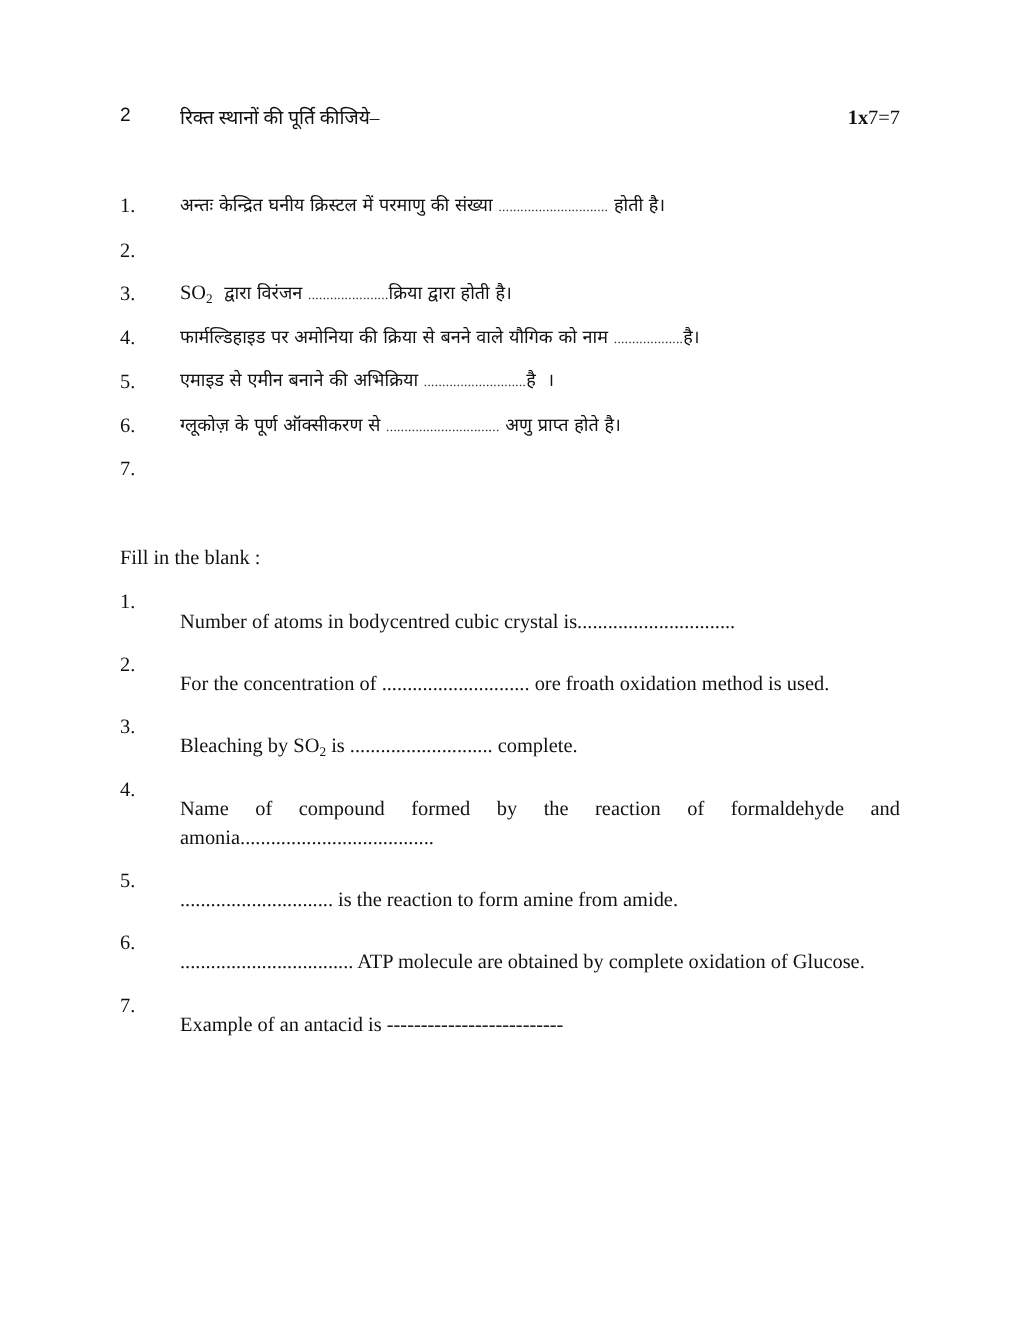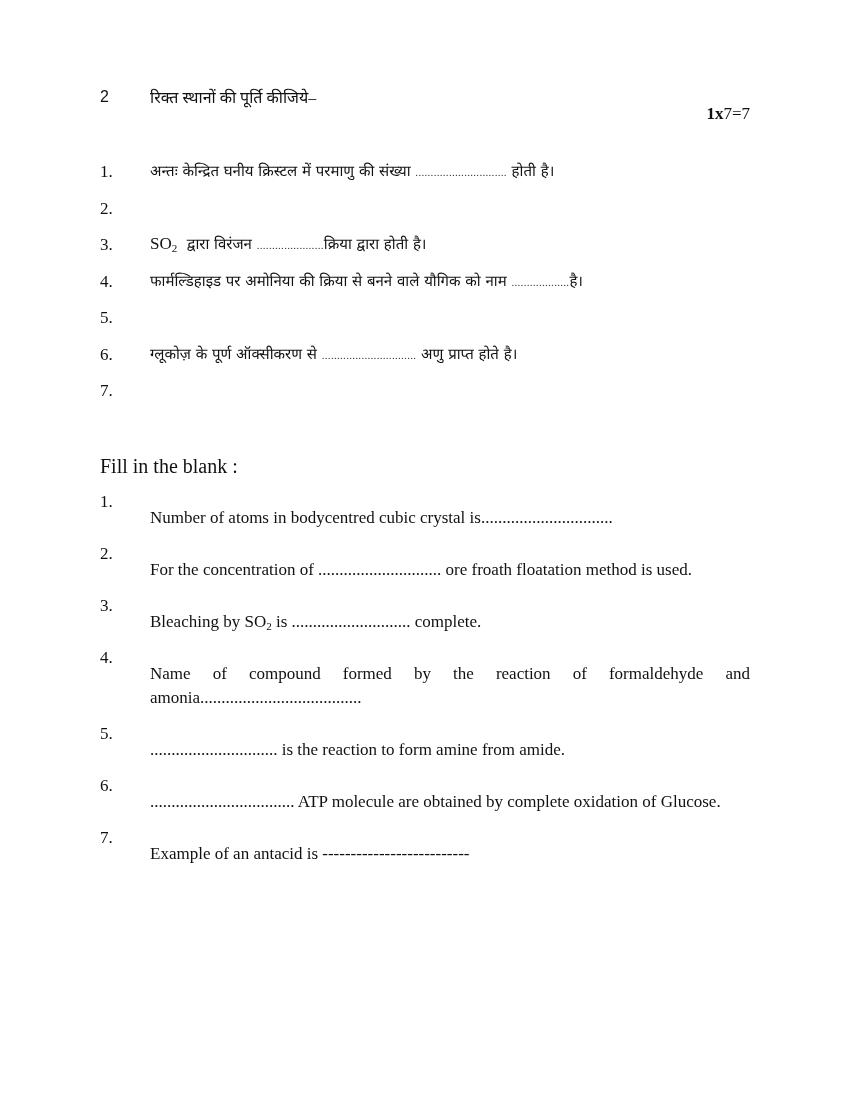--- a/index.html
+++ b/index.html
@@ -38,21 +38,21 @@
     .q-title {
       position: absolute;
       left: 50px;
       top: -2px;
       font-family: Liberation Serif, serif;
       font-size: 16px;
     }
     .marks {
       position: absolute;
       right: 0;
-      top: 16px;
+      top: 0;
       font-size: 17px;
       margin-left: 32px;
     }
     .marks b { font-weight: bold; }
 
     .hi-list {
       position: absolute;
       left: 100px;
       top: 160px;
       width: 650px;
@@ -85,21 +85,21 @@
       font-size: 11px;
       letter-spacing: 0.3px;
       color: #333;
     }
     sub { font-size: 0.65em; vertical-align: -0.3em; line-height: 0; }
 
     .en-heading {
       position: absolute;
       left: 100px;
       top: 455px;
-      font-size: 20px;
+      font-size: 17px;
     }
     .en-list {
       position: absolute;
       left: 100px;
       top: 490px;
       width: 650px;
     }
     .en-item {
       position: relative;
       display: flex;
@@ -139,40 +139,41 @@
     <div class="hi-item">
       <span class="hi-num">3.</span>
       <span class="hi-text"><span class="latin"><span>SO</span><sub>2</sub></span><span style="white-space:pre">  द्वारा विरंजन </span><span class="dots">......................</span><span>क्रिया द्वारा होती है।</span></span>
     </div>
     <div class="hi-item">
       <span class="hi-num">4.</span>
       <span class="hi-text"><span>फार्मल्डिहाइड पर अमोनिया की क्रिया से बनने वाले यौगिक को नाम </span><span class="dots">...................</span><span>है।</span></span>
     </div>
     <div class="hi-item">
       <span class="hi-num">5.</span>
+      <span class="hi-text"><span>एमाइड से एमीन बनाने की अभिक्रिया </span><span class="dots">............................</span><span style="white-space:pre">है  ।</span></span>
     </div>
     <div class="hi-item">
       <span class="hi-num">6.</span>
       <span class="hi-text"><span>ग्लूकोज़ के पूर्ण ऑक्सीकरण से </span><span class="dots">...............................</span><span> अणु प्राप्त होते है।</span></span>
     </div>
     <div class="hi-item">
       <span class="hi-num">7.</span>
     </div>
   </div>
 
   <div class="en-heading">Fill in the blank :</div>
 
   <div class="en-list">
     <div class="en-item">
       <span class="en-num">1.</span>
       <span class="en-text">Number of atoms in bodycentred cubic crystal is...............................</span>
     </div>
     <div class="en-item">
       <span class="en-num">2.</span>
-      <span class="en-text">For the concentration of .............................  ore froath floatation method is used.</span>
+      <span class="en-text">For the concentration of .............................  ore froath oxidation method is used.</span>
     </div>
     <div class="en-item">
       <span class="en-num">3.</span>
       <span class="en-text"><span>Bleaching by SO</span><sub>2</sub><span> is ............................ complete.</span></span>
     </div>
     <div class="en-item">
       <span class="en-num">4.</span>
       <span class="en-text">Name of compound formed by the reaction of formaldehyde and amonia......................................</span>
     </div>
     <div class="en-item">

